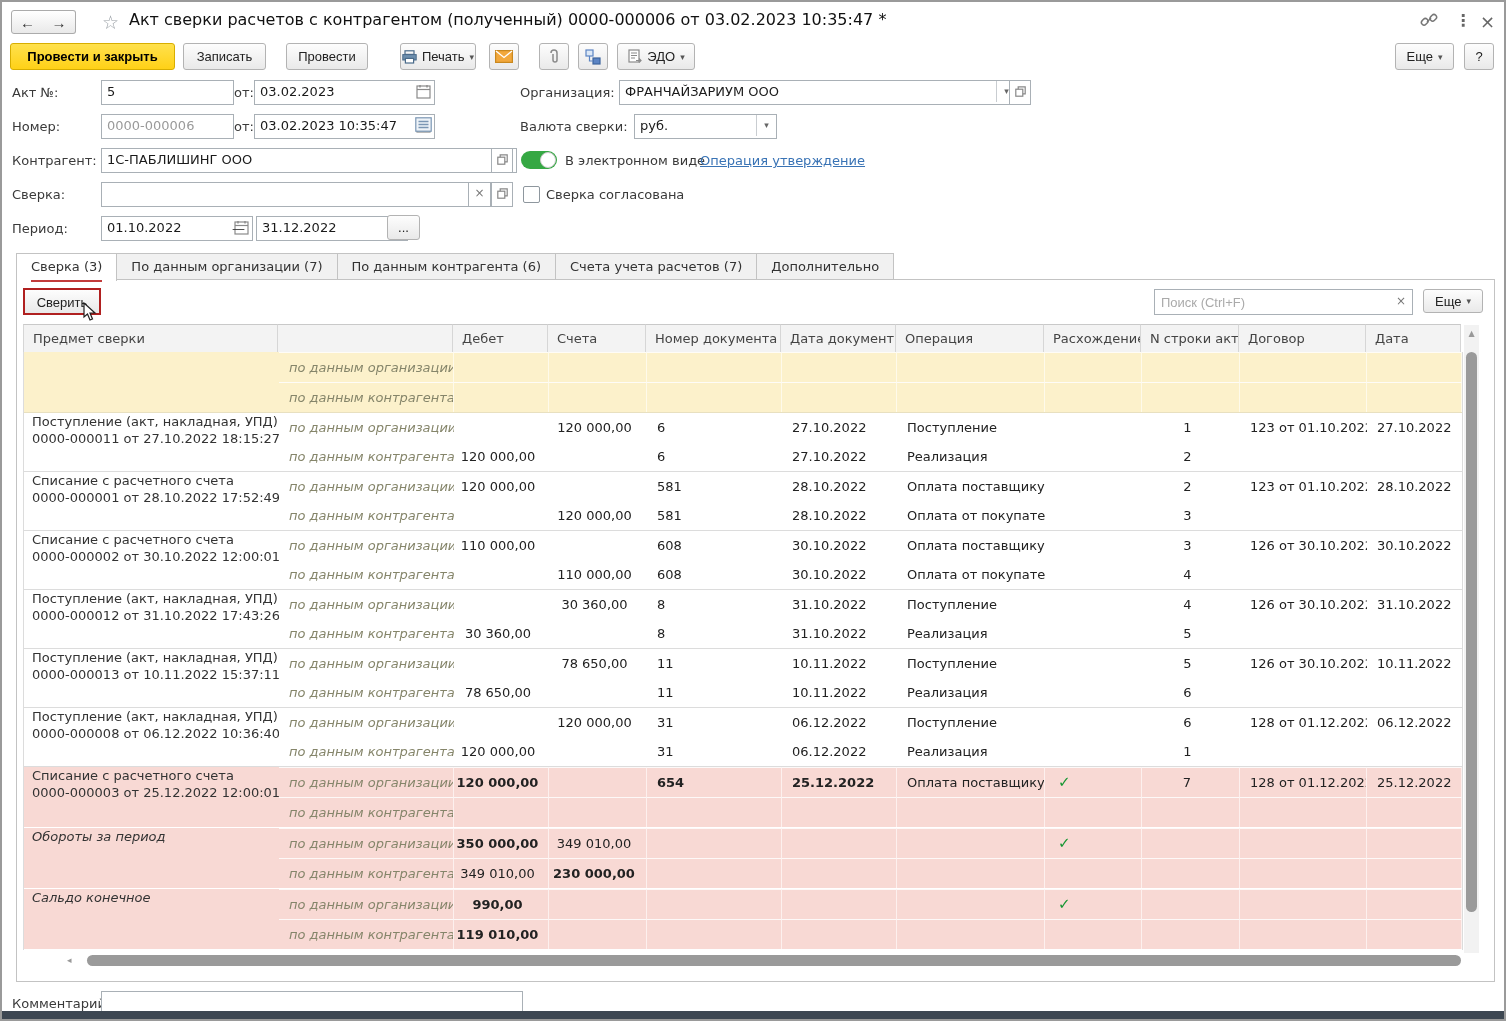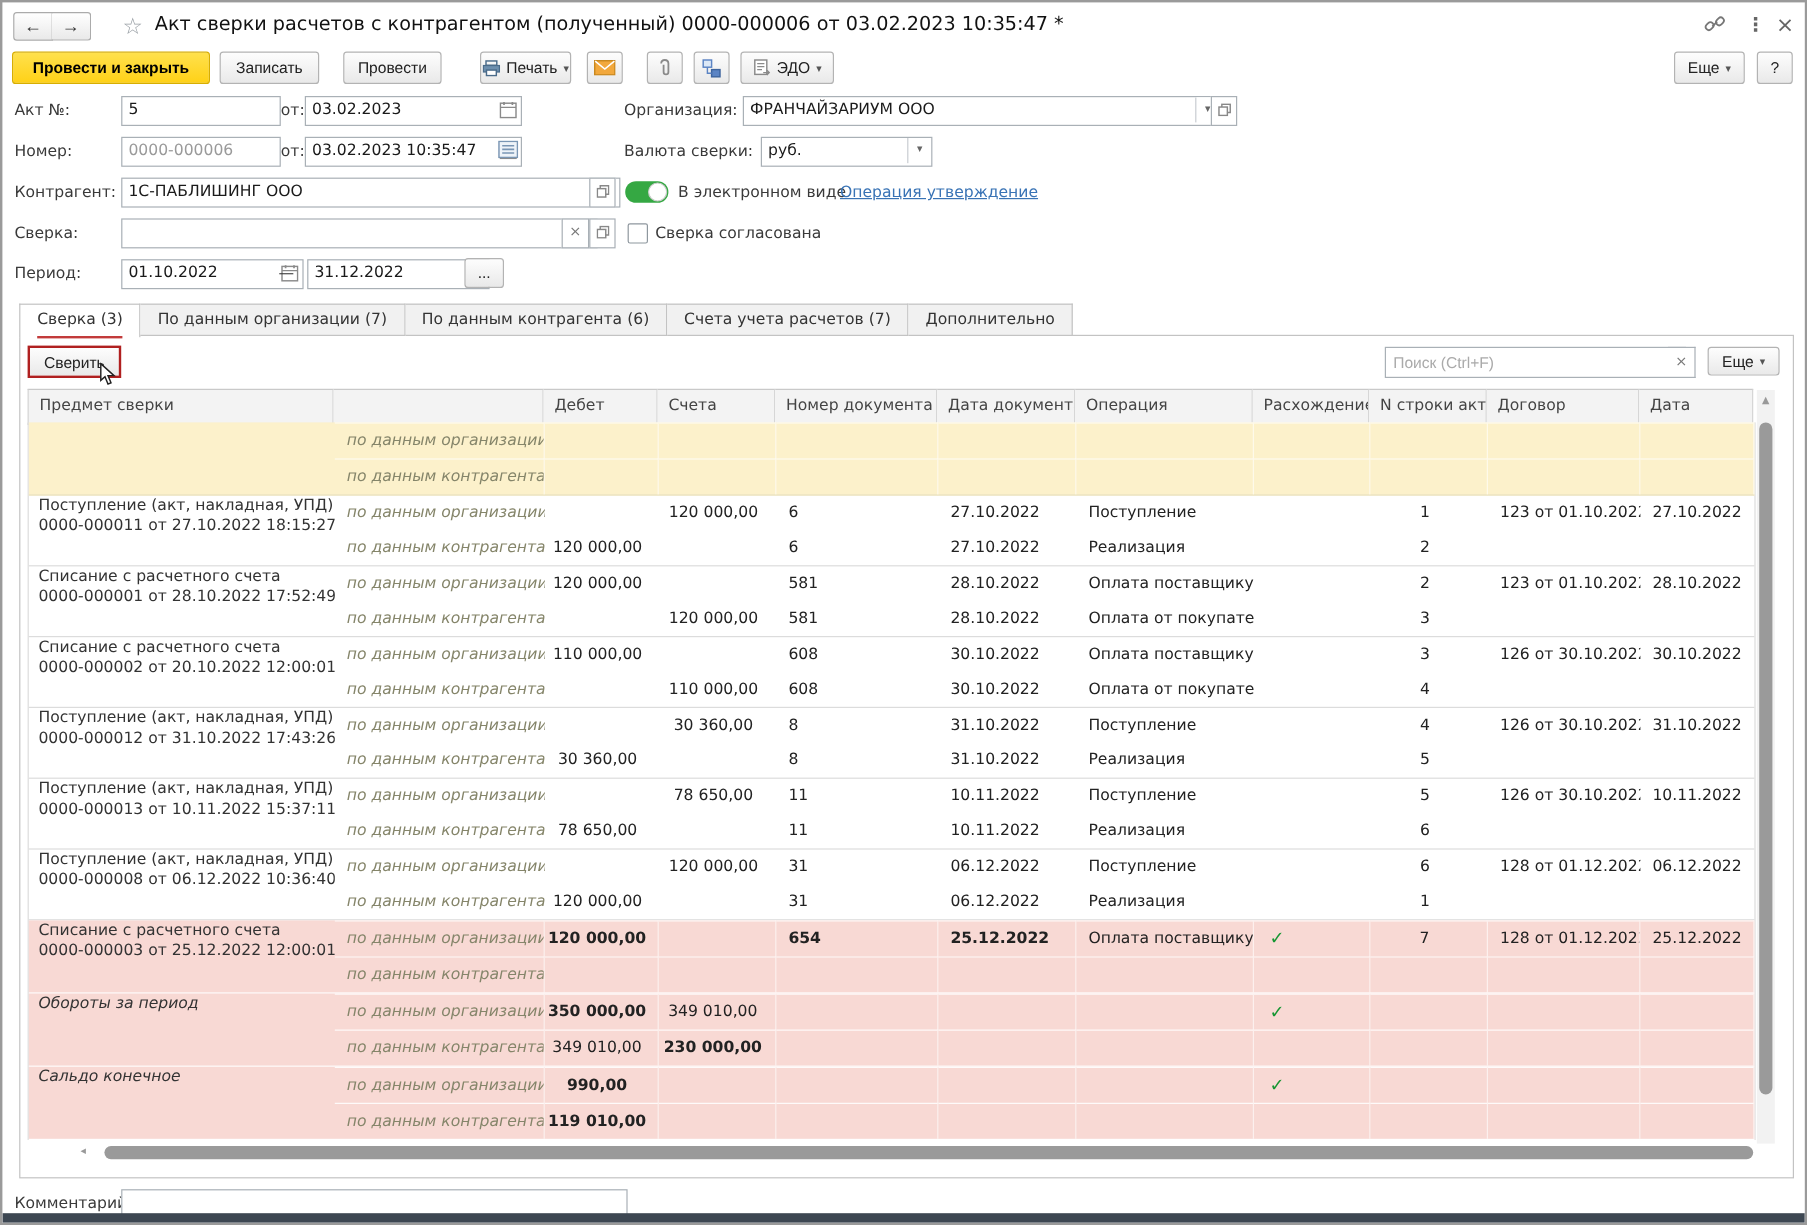--- a/index.html
+++ b/index.html
@@ -360,21 +360,21 @@
         <div class="c txt r2" style="grid-area: 2 / 6;">28.10.2022</div>
         <div class="c txt r2" style="grid-area: 2 / 7;">Оплата от покупателя</div>
         <div class="c chkc r2" style="grid-area: 2 / 8;"></div>
         <div class="c num r2" style="grid-area: 2 / 9;">3</div>
         <div class="c txt r2" style="grid-area: 2 / 10;"></div>
         <div class="c txt r2" style="grid-area: 2 / 11;"></div>
       </div>
       <div class="tgroup tgrid">
         <div class="subject">
           <div>Списание с расчетного счета</div>
-          <div>0000-000002 от 20.10.2022 12:00:01</div>
+          <div>0000-000002 от 30.10.2022 12:00:01</div>
         </div>
         <div class="c src" style="grid-area: 1 / 2;">по данным организации</div>
         <div class="c num" style="grid-area: 1 / 3;">110 000,00</div>
         <div class="c num" style="grid-area: 1 / 4;"></div>
         <div class="c txt" style="grid-area: 1 / 5;">608</div>
         <div class="c txt" style="grid-area: 1 / 6;">30.10.2022</div>
         <div class="c txt" style="grid-area: 1 / 7;">Оплата поставщику</div>
         <div class="c chkc" style="grid-area: 1 / 8;"></div>
         <div class="c num" style="grid-area: 1 / 9;">3</div>
         <div class="c txt" style="grid-area: 1 / 10;">126 от 30.10.2022</div>

